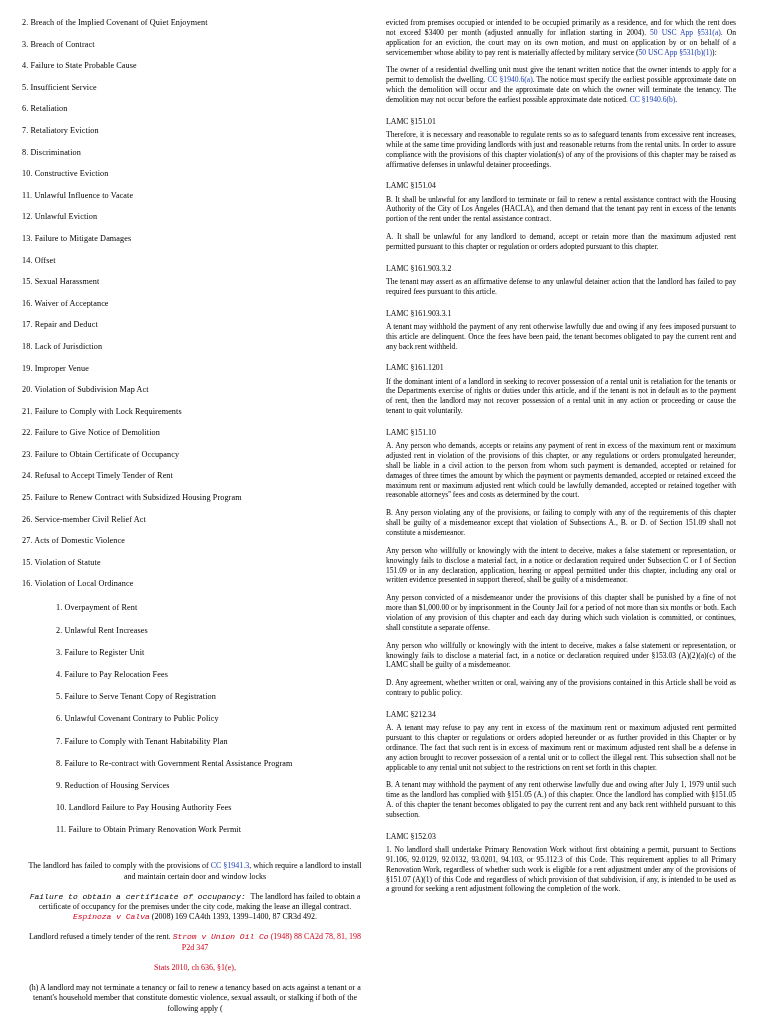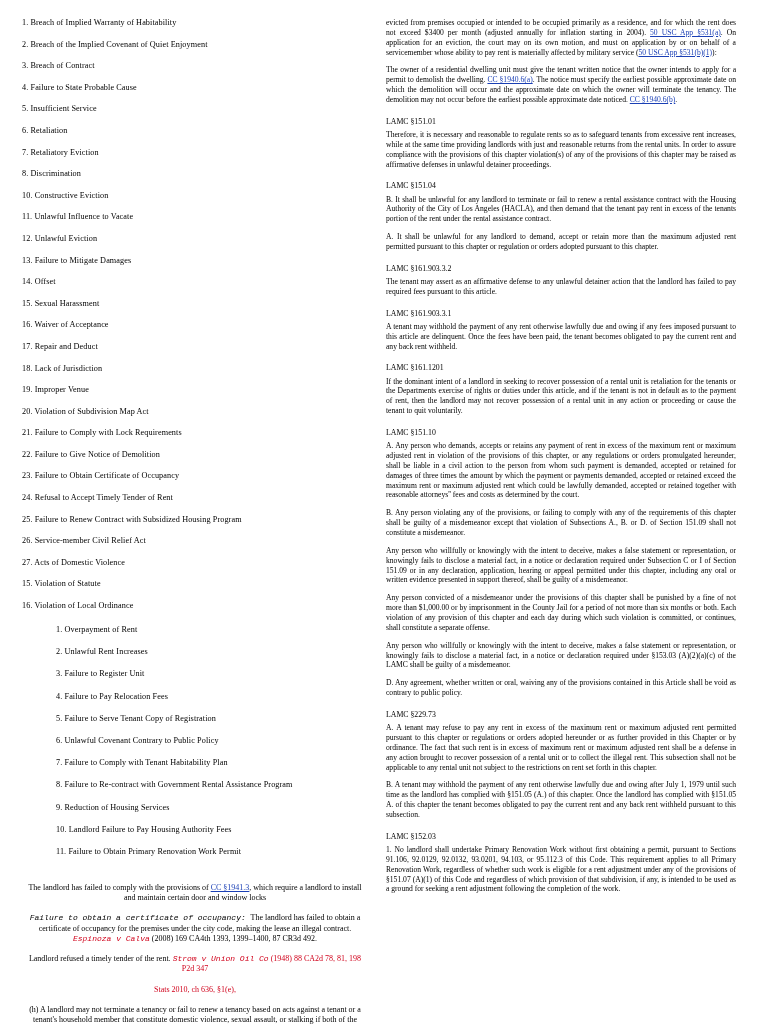--- a/index.html
+++ b/index.html
@@ -47,21 +47,21 @@
 
   .note-block { margin-top: 26px; }
   .para {
     font-size: 8px;
     line-height: 1.28;
     margin-bottom: 10px;
     text-align: center;
   }
   .italic { font-style: italic; font-family: Liberation Mono, monospace; }
   .cite-red { color: #d0021b; }
-  .cite-blue { color: #1a3fb5; text-decoration: underline; }
+  .cite-blue { color: #1a3fb5; }
 
   
   .r-para {
     font-size: 7.6px;
     line-height: 1.3;
     margin-bottom: 8px;
     text-align: justify;
   }
   .r-head {
     font-size: 7.8px;
@@ -70,21 +70,20 @@
     margin-top: 12px;
   }
 </style>
 </head>
 <body>
 
 <div class="page">
 
   <div class="col col-left">
     <div id="claims-list">
-        <div class="claim-item">1. Breach of Implied Warranty of Habitability</div>
         <div class="claim-item">2. Breach of the Implied Covenant of Quiet Enjoyment</div>
         <div class="claim-item">3. Breach of Contract</div>
         <div class="claim-item">4. Failure to State Probable Cause</div>
         <div class="claim-item">5. Insufficient Service</div>
         <div class="claim-item">6. Retaliation</div>
         <div class="claim-item">7. Retaliatory Eviction</div>
         <div class="claim-item">8. Discrimination</div>
         <div class="claim-item">10. Constructive Eviction</div>
         <div class="claim-item">11. Unlawful Influence to Vacate</div>
         <div class="claim-item">12. Unlawful Eviction</div>
@@ -143,21 +142,21 @@
         <div class="r-para"><span class="">A tenant may withhold the payment of any rent otherwise lawfully due and owing if any fees imposed pursuant to this article are delinquent. Once the fees have been paid, the tenant becomes obligated to pay the current rent and any back rent withheld.</span></div>
         <div class="r-head">LAMC §161.1201</div>
         <div class="r-para"><span class="">If the dominant intent of a landlord in seeking to recover possession of a rental unit is retaliation for the tenants or the Departments exercise of rights or duties under this article, and if the tenant is not in default as to the payment of rent, then the landlord may not recover possession of a rental unit in any action or proceeding or cause the tenant to quit voluntarily.</span></div>
         <div class="r-head">LAMC §151.10</div>
         <div class="r-para"><span class="">A. Any person who demands, accepts or retains any payment of rent in excess of the maximum rent or maximum adjusted rent in violation of the provisions of this chapter, or any regulations or orders promulgated hereunder, shall be liable in a civil action to the person from whom such payment is demanded, accepted or retained for damages of three times the amount by which the payment or payments demanded, accepted or retained exceed the maximum rent or maximum adjusted rent which could be lawfully demanded, accepted or retained together with reasonable attorneys'' fees and costs as determined by the court.</span></div>
         <div class="r-para"><span class="">B. Any person violating any of the provisions, or failing to comply with any of the requirements of this chapter shall be guilty of a misdemeanor except that violation of Subsections A., B. or D. of Section 151.09 shall not constitute a misdemeanor.</span></div>
         <div class="r-para"><span class="">Any person who willfully or knowingly with the intent to deceive, makes a false statement or representation, or knowingly fails to disclose a material fact, in a notice or declaration required under Subsection C or I of Section 151.09 or in any declaration, application, hearing or appeal permitted under this chapter, including any oral or written evidence presented in support thereof, shall be guilty of a misdemeanor.</span></div>
         <div class="r-para"><span class="">Any person convicted of a misdemeanor under the provisions of this chapter shall be punished by a fine of not more than $1,000.00 or by imprisonment in the County Jail for a period of not more than six months or both. Each violation of any provision of this chapter and each day during which such violation is committed, or continues, shall constitute a separate offense.</span></div>
         <div class="r-para"><span class="">Any person who willfully or knowingly with the intent to deceive, makes a false statement or representation, or knowingly fails to disclose a material fact, in a notice or declaration required under §153.03 (A)(2)(a)(c) of the LAMC shall be guilty of a misdemeanor.</span></div>
         <div class="r-para"><span class="">D. Any agreement, whether written or oral, waiving any of the provisions contained in this Article shall be void as contrary to public policy.</span></div>
-        <div class="r-head">LAMC §229.73</div>
+        <div class="r-head">LAMC §212.34</div>
         <div class="r-para"><span class="">A. A tenant may refuse to pay any rent in excess of the maximum rent or maximum adjusted rent permitted pursuant to this chapter or regulations or orders adopted hereunder or as further provided in this Chapter or by ordinance. The fact that such rent is in excess of maximum rent or maximum adjusted rent shall be a defense in any action brought to recover possession of a rental unit or to collect the illegal rent. This subsection shall not be applicable to any rental unit not subject to the restrictions on rent set forth in this chapter.</span></div>
         <div class="r-para"><span class="">B. A tenant may withhold the payment of any rent otherwise lawfully due and owing after July 1, 1979 until such time as the landlord has complied with §151.05 (A.) of this chapter. Once the landlord has complied with §151.05 A. of this chapter the tenant becomes obligated to pay the current rent and any back rent withheld pursuant to this subsection.</span></div>
         <div class="r-head">LAMC §152.03</div>
         <div class="r-para"><span class="">1. No landlord shall undertake Primary Renovation Work without first obtaining a permit, pursuant to Sections 91.106, 92.0129, 92.0132, 93.0201, 94.103, or 95.112.3 of this Code. This requirement applies to all Primary Renovation Work, regardless of whether such work is eligible for a rent adjustment under any of the provisions of §151.07 (A)(1) of this Code and regardless of which provision of that subdivision, if any, is intended to be used as a ground for seeking a rent adjustment following the completion of the work.</span></div>
       </div>
   </div>
 
 </div>
 
 </body></html>

